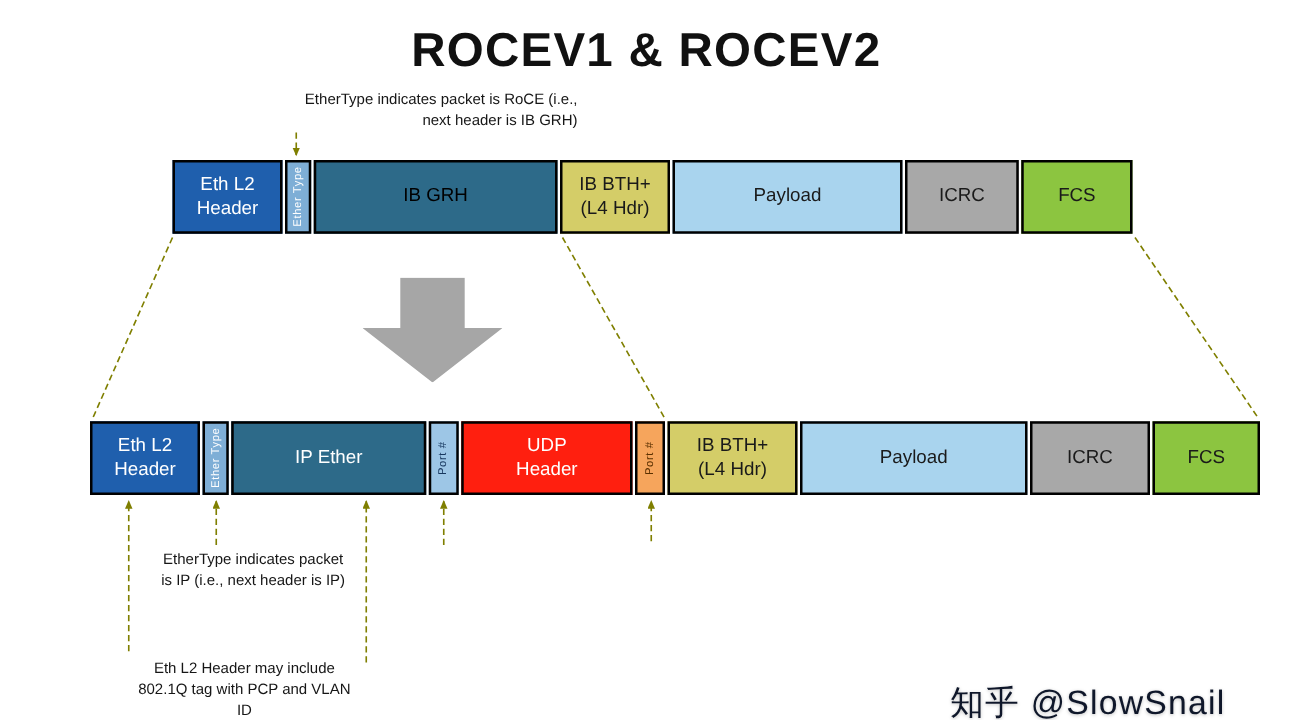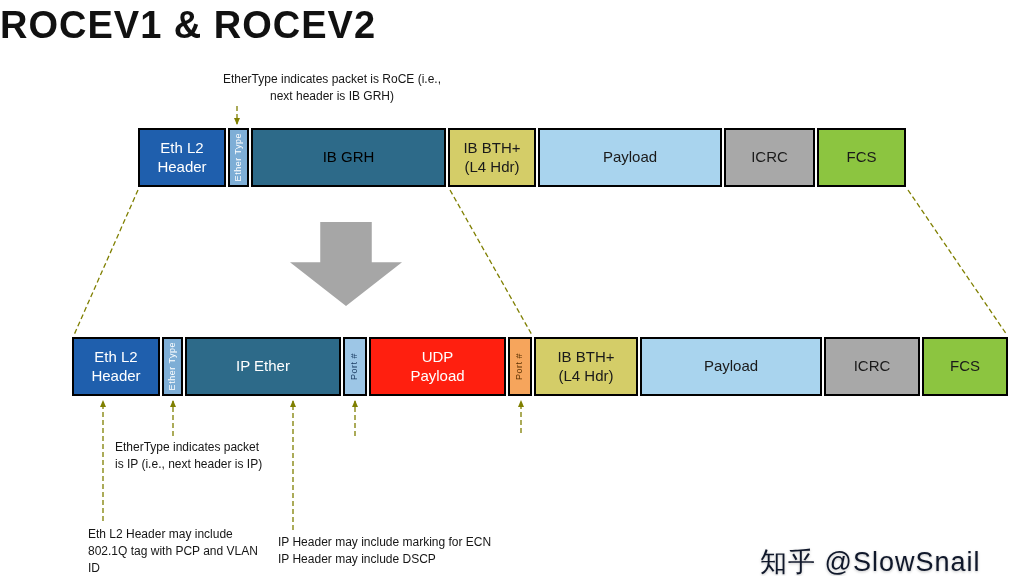--- a/index.html
+++ b/index.html
@@ -6,30 +6,30 @@
   * { margin:0; padding:0; box-sizing:border-box; }
   body {
     font-family: "Liberation Sans", "DejaVu Sans", sans-serif;
     background:#fff;
   }
   .canvas {
     position:relative; width:1034px; height:576px;
     background:#ffffff; overflow:hidden;
   }
   .title {
-    position:absolute; left:0; top:4px; width:100%;
-    font-size:38px; font-weight:700;
+    position:absolute; left:0; top:20px; width:100%;
+    text-align:center; font-size:38px; font-weight:700;
     letter-spacing:1px; color:#111;
   }
   .annotation {
     position:absolute; font-size:12px; line-height:1.4;
     color:#161616; white-space:pre-line;
   }
-  .top-annotation { left:202px; top:71px; width:260px; text-align:center; }
-  .ann-center { }
+  .top-annotation { left:202px; top:71px; width:260px; text-align:right; }
+  .ann-center { text-align:center; }
   .packet-row {
     position:absolute; display:flex; gap:2px; height:59px; z-index:2;
   }
   .segment {
     border:2px solid #000; flex:0 0 auto;
     display:flex; align-items:center; justify-content:center;
     overflow:hidden;
   }
   .seg-label {
     white-space:pre-line; text-align:center;
@@ -106,21 +106,21 @@
         <span class="seg-label">Ether Type</span>
       </div>
       <div class="segment" style="width: 156px; background: rgb(45, 106, 137); color: rgb(255, 255, 255);">
         <span class="seg-label">IP Ether</span>
       </div>
       <div class="segment vertical" style="width: 24px; background: rgb(157, 198, 230); color: rgb(23, 55, 94);">
         <span class="seg-label">Port #</span>
       </div>
       <div class="segment" style="width: 137px; background: rgb(255, 31, 15); color: rgb(255, 255, 255);">
         <span class="seg-label">UDP
-Payload</span>
+Header</span>
       </div>
       <div class="segment vertical" style="width: 24px; background: rgb(246, 165, 92); color: rgb(90, 48, 0);">
         <span class="seg-label">Port #</span>
       </div>
       <div class="segment" style="width: 104px; background: rgb(212, 205, 104); color: rgb(26, 26, 26);">
         <span class="seg-label">IB BTH+
 (L4 Hdr)</span>
       </div>
       <div class="segment" style="width: 182px; background: rgb(169, 212, 238); color: rgb(26, 26, 26);">
         <span class="seg-label">Payload</span>
@@ -154,18 +154,16 @@
 
   <div class="annotation ann-center" style="left:115px; top:439px; width:175px;">EtherType indicates packet
 is IP (i.e., next header is IP)</div>
 
 
 
   <div class="annotation ann-center" style="left:88px; top:526px; width:215px;">Eth L2 Header may include
 802.1Q tag with PCP and VLAN
 ID</div>
 
-  <div class="annotation ann-center" style="left:278px; top:534px; width:250px;">IP Header may include marking for ECN
-IP Header may include DSCP</div>
 
   <div class="watermark">知乎 @SlowSnail</div>
 
 </div>
 
 </body></html>

